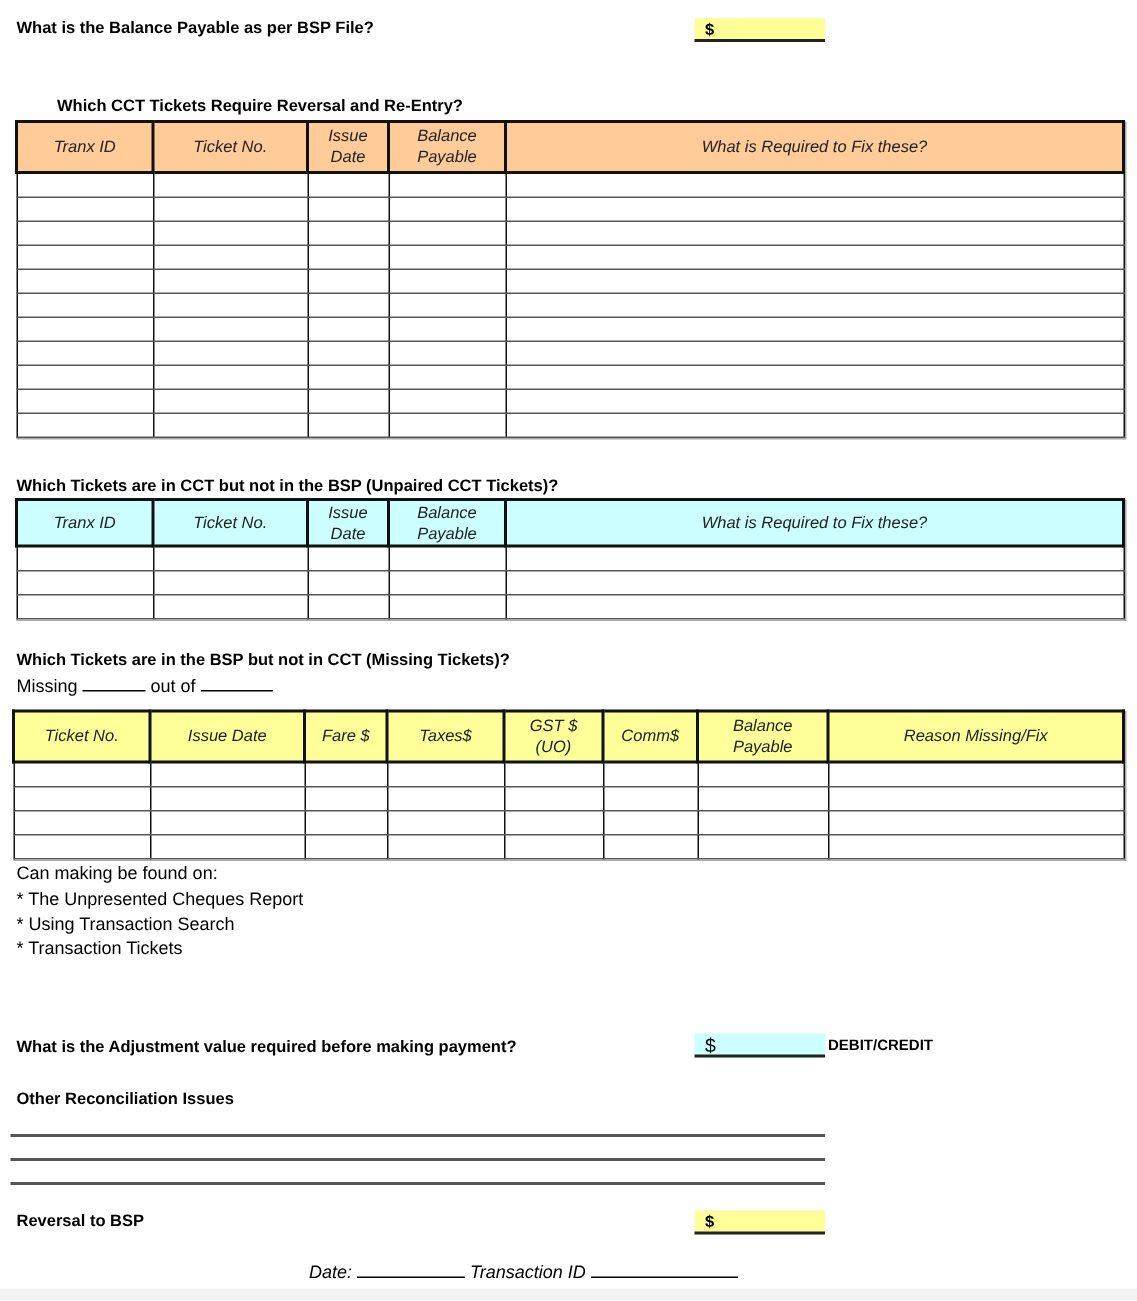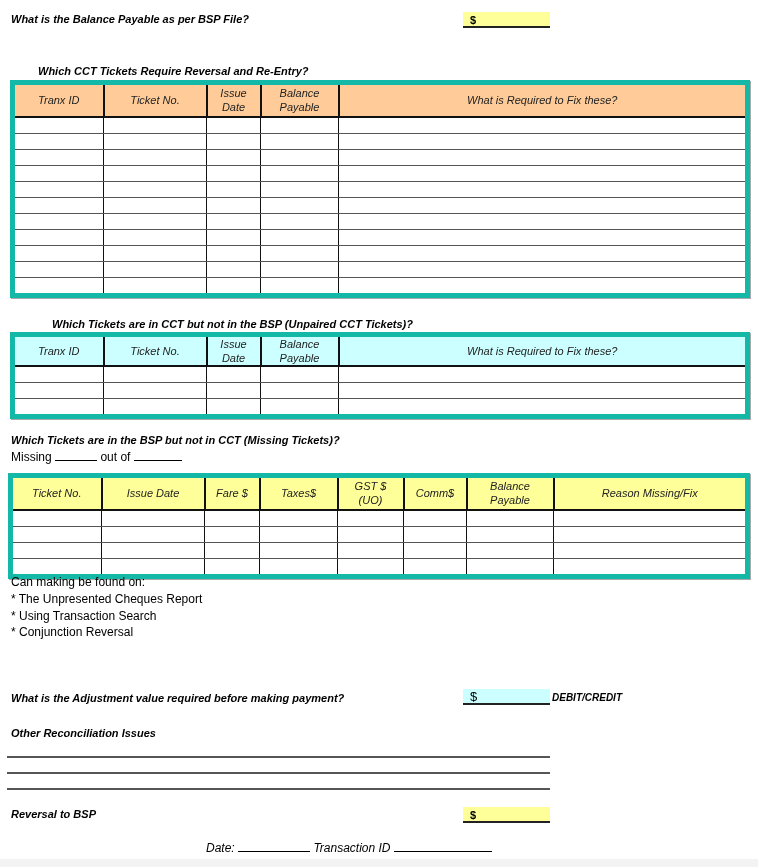--- a/index.html
+++ b/index.html
@@ -1,41 +1,41 @@
 <!DOCTYPE html>
 <html><head>
 <meta charset="utf-8">
 <style>
   html, body { margin: 0; padding: 0; }
   body {
     width: 758px; height: 867px; background: #ffffff; position: relative; overflow: hidden;
     font-family: "Liberation Sans", sans-serif; color: #000;
   }
   .abs { position: absolute; }
-  .q { font-size: 11px; font-weight: bold; font-style: italic; }
+  .q { font-size: 11px; font-weight: bold; }
   .plain { font-size: 12px; }
   .money-box {
     position: absolute; height: 16px; border-bottom: 2px solid #222; font-size: 11px; font-weight: bold;
     box-sizing: border-box; padding-left: 7px; line-height: 16px;
   }
   .yellow { background: #ffff99; }
   .cyan { background: #ccffff; }
   table.grid {
     position: absolute; border-collapse: collapse; table-layout: fixed;
   }
   table.grid th {
     font-weight: normal; font-style: italic; font-size: 11px; color: #222;
     border: 2px solid #111; line-height: 14px; padding: 0; text-align: center;
   }
   table.grid td {
     border-left: 1px solid #111; border-right: 1px solid #111;
     border-bottom: 1.5px solid #555; height: 15px; padding: 0;
   }
   table.grid tr td:first-child { border-left: 1px solid #111; }
-  table.grid { border: 5px solid #14b8a6; box-shadow: 1px 1px 0 #aaa; }
+  table.grid { border: 1px solid #14b8a6; box-shadow: 1px 1px 0 #aaa; }
   .orange th { background: #ffcc99; }
   .lcyan th { background: #ccffff; }
   .lyellow th { background: #ffff99; }
   .line { position: absolute; height: 0; border-top: 2px solid #555; }
   .blank { display: inline-block; border-bottom: 1px solid #000; height: 10px; vertical-align: baseline; }
   .footer-bar { position: absolute; left: 0; top: 859px; width: 758px; height: 8px; background: #f3f3f3; }
 </style>
 </head>
 <body>
 
@@ -148,21 +148,21 @@
       <tr>
         <td></td>
         <td></td>
         <td></td>
         <td></td>
         <td></td>
       </tr>
     </tbody>
 </table>
 
-<div class="abs q" style="left:11px; top:318px;margin-left:41px;">Which Tickets are in CCT but not in the BSP (Unpaired CCT Tickets)?</div>
+<div class="abs q" style="left:11px; top:318px;">Which Tickets are in CCT but not in the BSP (Unpaired CCT Tickets)?</div>
 <table class="grid lcyan" id="t2" style="left:10px; top:332px; width:740px;">
   <colgroup>
       <col style="width:91px">
       <col style="width:103px">
       <col style="width:54px">
       <col style="width:78px">
       <col>
     </colgroup>
   <thead>
       <tr style="height:31px">
@@ -299,21 +299,21 @@
         <td></td>
         <td></td>
       </tr>
     </tbody>
 </table>
 
 <div class="abs plain" id="notes" style="left:11px; top:574px; line-height:16.8px;">
     <div>Can making be found on:</div>
     <div>* The Unpresented Cheques Report</div>
     <div>* Using Transaction Search</div>
-    <div>* Conjunction Reversal</div>
+    <div>* Transaction Tickets</div>
   </div>
 
 <div class="abs q" style="left:11px; top:692px;">What is the Adjustment value required before making payment?</div>
 <div class="money-box cyan" style="left:463px; top:689px; width:87px; font-weight:normal; font-size:13px;">
   <span>$</span>
 </div>
 <div class="abs q" style="left:552px; top:692px; font-size:10px;">DEBIT/CREDIT</div>
 
 <div class="abs q" style="left:11px; top:727px;">Other Reconciliation Issues</div>
 <div class="line" style="left:7px; top:756px; width:543px;"></div>

